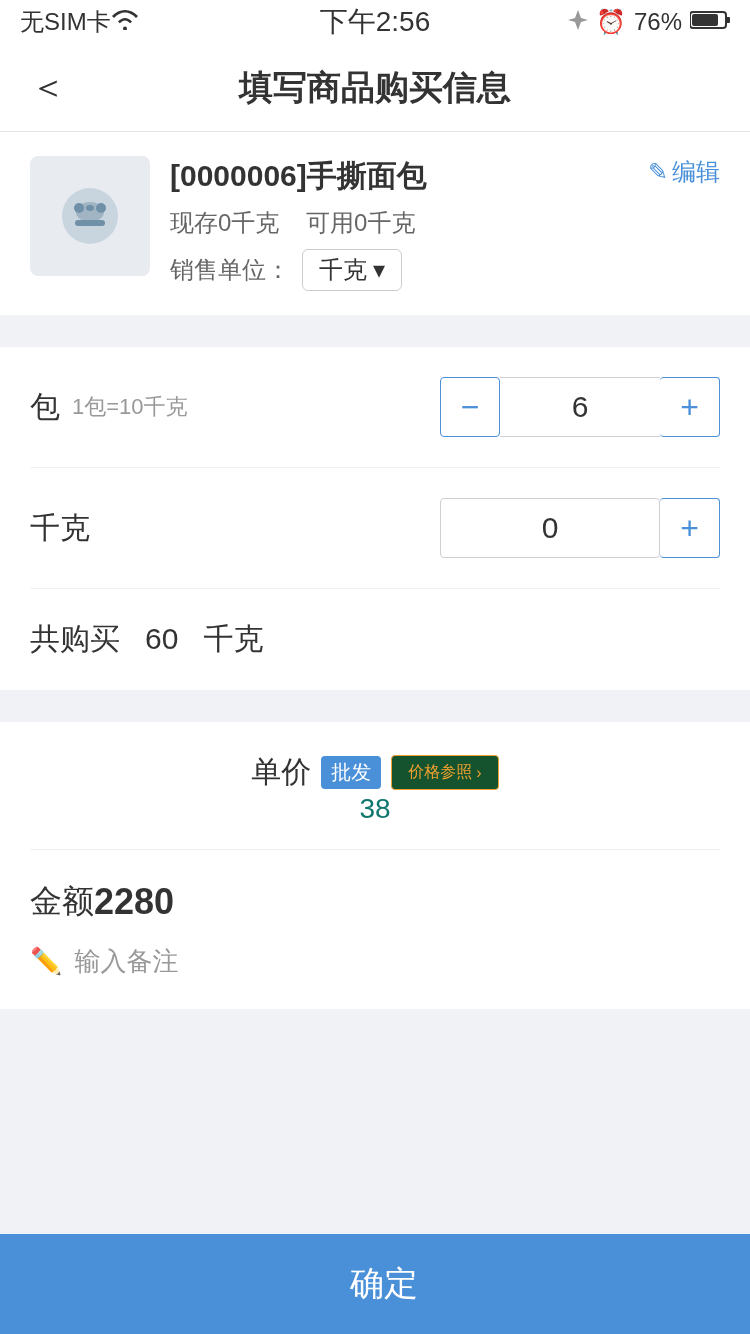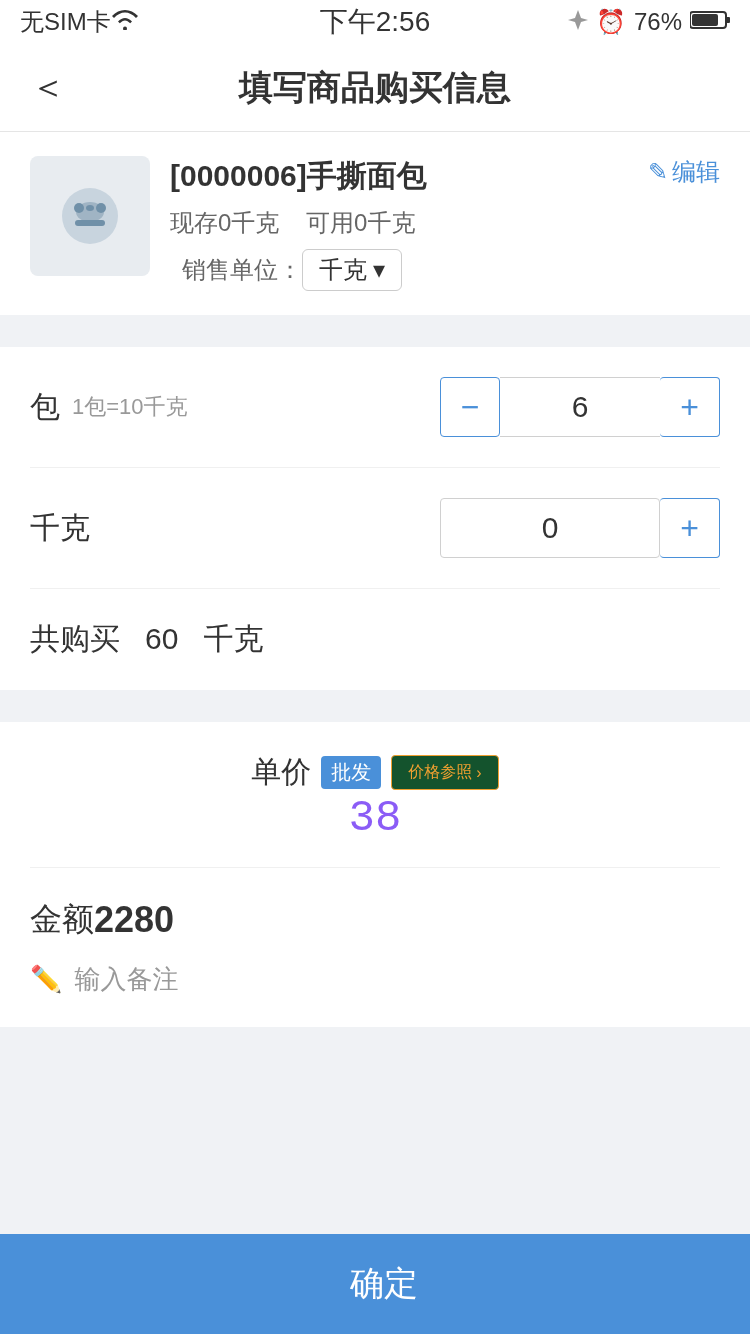--- a/index.html
+++ b/index.html
@@ -99,22 +99,21 @@
     .product-stock {
       font-size: 24px;
       color: #666;
       margin-bottom: 10px;
     }
     .product-unit-row {
       display: flex;
       align-items: center;
       font-size: 24px;
       color: #666;
-      gap: 0;
-      margin-left: 12px;
+      gap: 12px;
     }
     .unit-select {
       border: 1px solid #ccc;
       border-radius: 6px;
       padding: 4px 16px;
       font-size: 24px;
       color: #333;
       background: #fff;
       display: flex;
       align-items: center;
@@ -247,24 +246,23 @@
       font-size: 16px;
       padding: 6px 16px;
       border-radius: 4px;
       background: #14532d;
       display: flex;
       align-items: center;
       gap: 4px;
       cursor: pointer;
     }
     .price-value {
-      font-size: 44px;
-      color: #8b5cf6;
+      font-size: 28px;
+      color: #0f766e;
       font-weight: 500;
-      font-family: Liberation Mono, monospace;
     }
 
     
     .amount-section {
       background: #fff;
       padding: 30px 30px;
     }
     .amount-row {
       display: flex;
       align-items: center;

